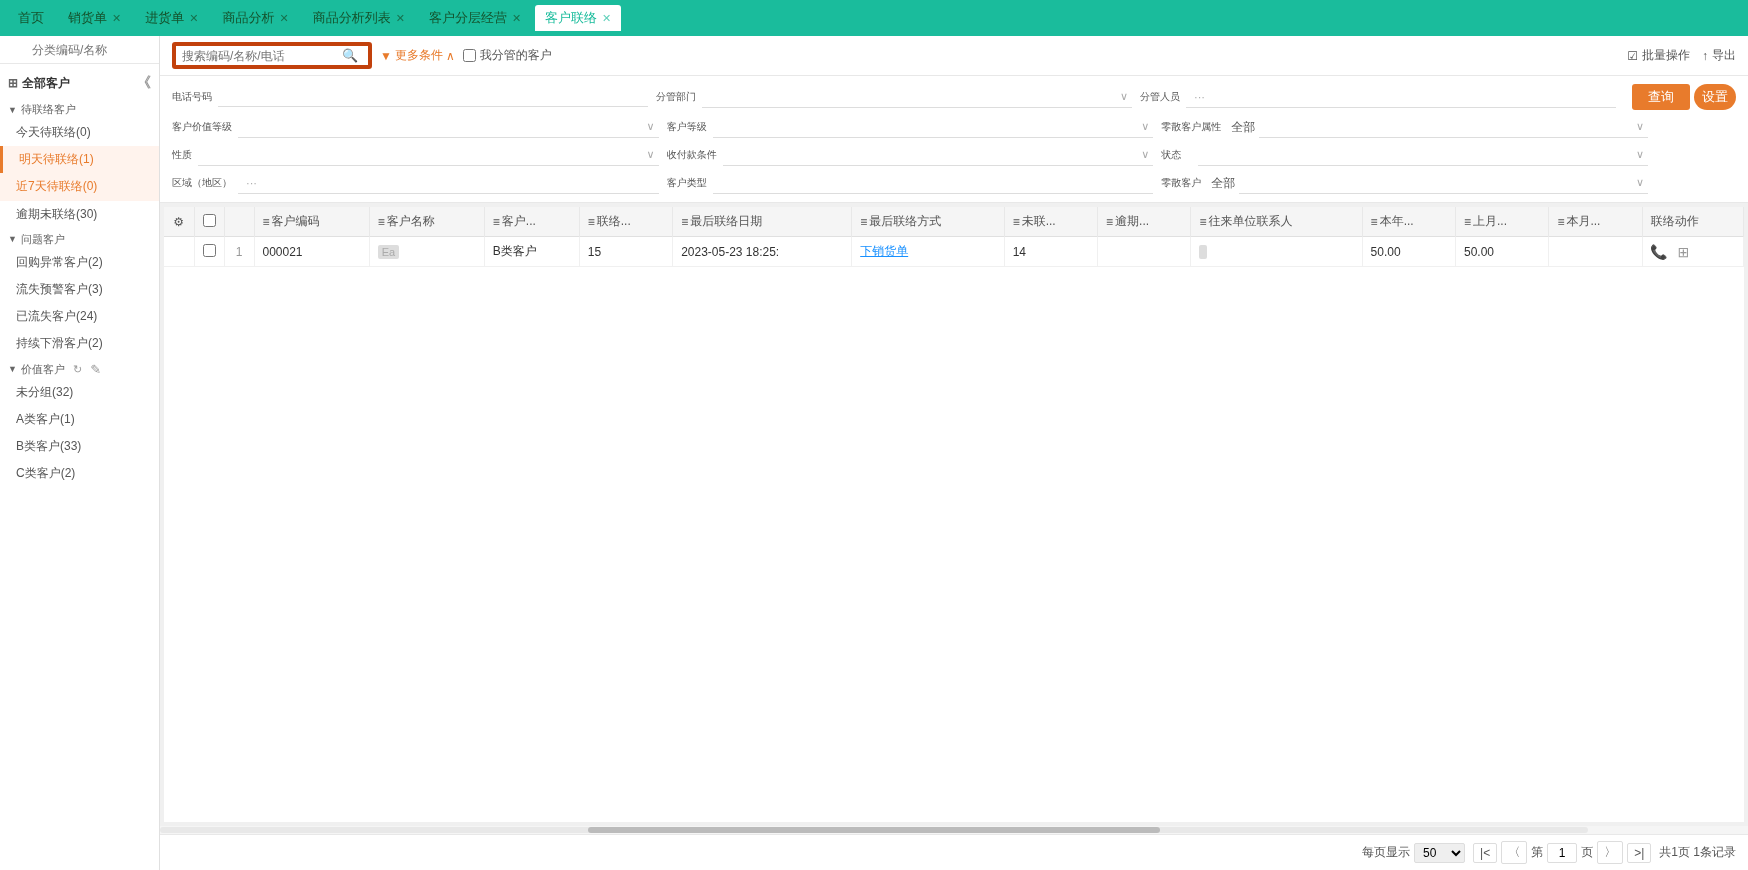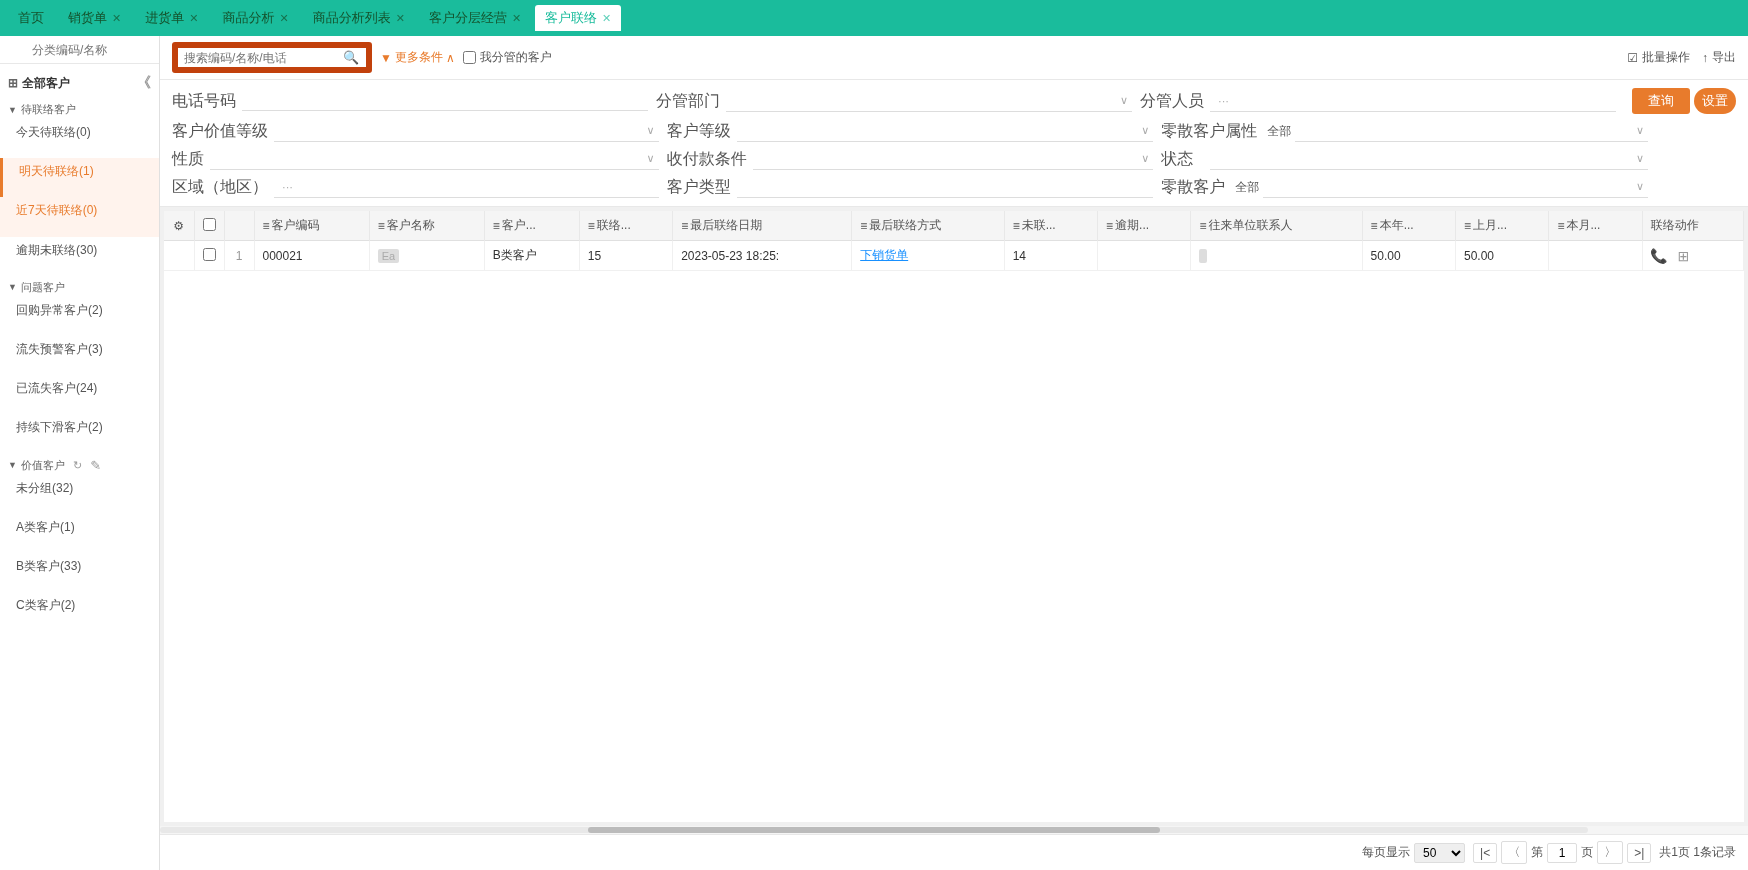--- a/index.html
+++ b/index.html
@@ -96,21 +96,21 @@
       color: #666;
       font-size: 11px;
       display: flex;
       align-items: center;
       gap: 4px;
     }
     .sidebar-group-label .triangle {
       font-size: 9px;
     }
     .sidebar-item {
-      padding: 4px 8px 16px 16px;
+      padding: 4px 8px 4px 16px;
       color: #555;
       cursor: pointer;
       font-size: 12px;
       line-height: 1.6;
     }
     .sidebar-item.active {
       background: #fff3ed;
       color: #e87b2c;
       border-left: 3px solid #e87b2c;
     }
@@ -133,21 +133,21 @@
       padding: 6px 12px;
       display: flex;
       align-items: center;
       gap: 8px;
       border-bottom: 1px solid #e8e8e8;
       flex-shrink: 0;
     }
     .search-input-wrap {
       display: flex;
       align-items: center;
-      border: 6px solid #c2410c;
+      border: 4px solid #c2410c;
       border-radius: 3px;
       padding: 2px 6px;
       width: 200px;
     }
     .search-input-wrap input {
       border: none;
       outline: none;
       font-size: 12px;
       color: #999;
       width: 160px;
@@ -200,21 +200,21 @@
     }
     .filter-row:last-child { margin-bottom: 0; }
     .filter-cell {
       display: flex;
       align-items: center;
       flex: 1;
       min-width: 0;
     }
     .filter-label {
       color: #555;
-      font-size: 16px;
+      font-size: 10px;
       white-space: nowrap;
       margin-right: 6px;
       min-width: fit-content;
     }
     .filter-input {
       flex: 1;
       border: none;
       border-bottom: 1px solid #ddd;
       outline: none;
       font-size: 12px;

